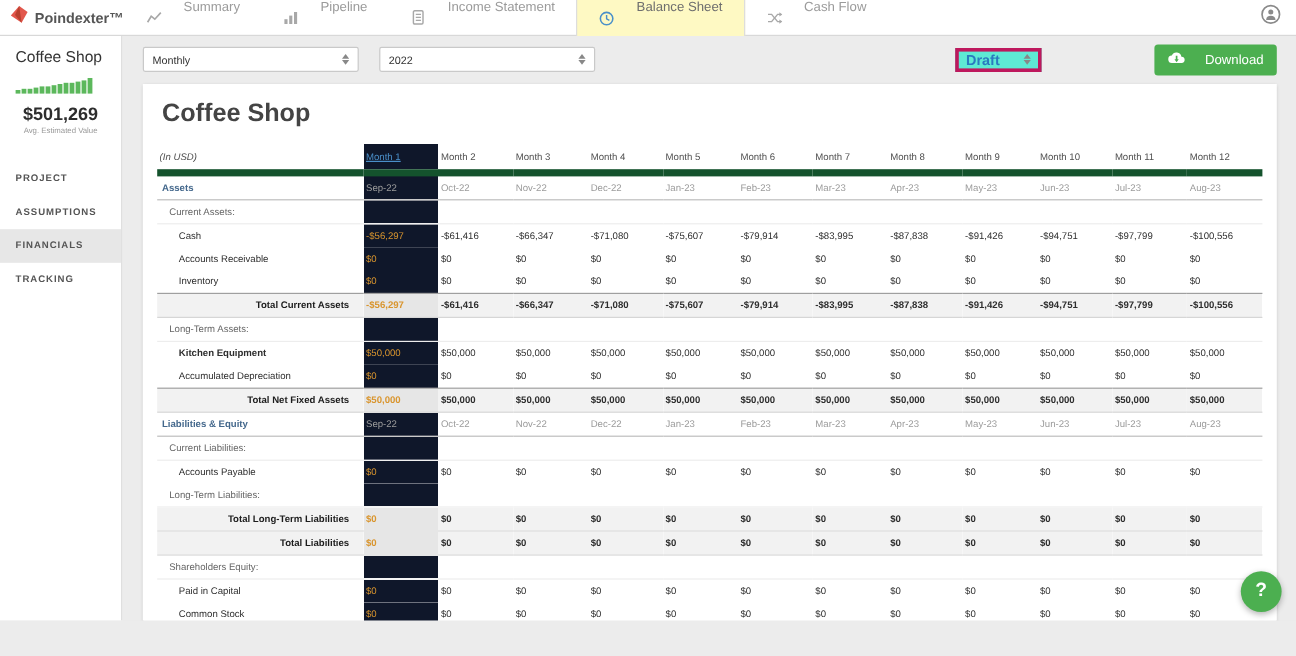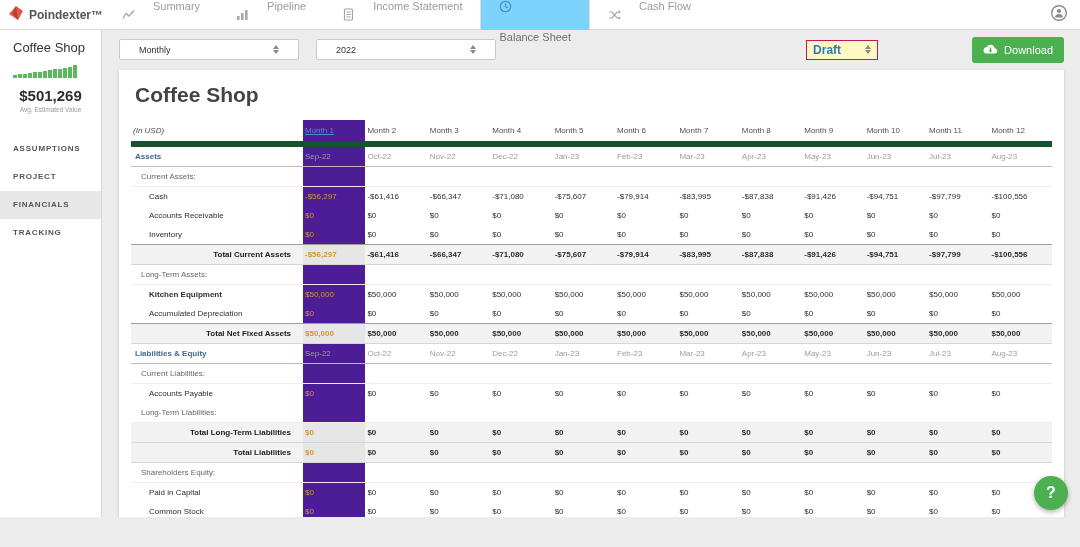--- a/index.html
+++ b/index.html
@@ -7,22 +7,22 @@
     font-family:"Liberation Sans", sans-serif; background:#ececec; }
 
   
   .topbar { height:30px; background:#fff; border-bottom:1px solid #d8d8d8;
     display:flex; align-items:stretch; position:relative; z-index:5; }
   .brand { display:flex; align-items:center; gap:5px; padding:0 8px; width:104px; cursor:pointer; }
   .brand-text { font-size:12px; font-weight:bold; color:#555; white-space:nowrap; }
   .tab { display:flex; gap:18px; padding:0 18px; font-size:11px;
     color:#9b9b9b; cursor:pointer; }
   .ticon { color:#a8a8a8; display:flex; align-items:center; }
-  .tab.active { background:#7dd3fc; border-left:1px solid #ddd; border-right:1px solid #ddd;
-    color:#6e6e6e; margin-bottom:-1px;flex-direction:column; }
+  .tab.active { background:#fef9c3; border-left:1px solid #ddd; border-right:1px solid #ddd;
+    color:#6e6e6e; margin-bottom:-1px; }
   .tab.active .ticon { color:#4a90c9; }
   .topbar-right { margin-left:auto; display:flex; align-items:center; padding-right:12px; cursor:pointer; }
 
   
   .app-body { display:flex; height:487px; }
   .sidebar { width:102px; background:#fff; border-right:1px solid #d8d8d8; flex:none; }
   .main { flex:1; background:#ececec; overflow:hidden; position:relative; }
 
   
   .sb-project { font-size:13px; color:#333; padding:10px 0 8px 13px; }
@@ -32,33 +32,33 @@
   .sb-caption { text-align:center; font-size:6.5px; color:#999; margin-top:2px; }
   .side-menu { margin-top:22px; }
   .side-item { height:28px; line-height:28px; padding-left:13px; font-size:8px;
     font-weight:bold; letter-spacing:0.8px; color:#555; cursor:pointer; }
   .side-item.active { background:#e7e7e7; }
 
   
   .controls { display:flex; align-items:center; padding:6px 16px 5px 17px; height:38px; }
   .select-box { width:180px; height:21px; background:#fff; border:1px solid #c9c9c9;
     border-radius:2px; display:flex; align-items:center; justify-content:space-between;
-    padding:0 19px; font-size:9px; color:#333; cursor:pointer; margin-right:17px; }
+    padding:0 7px; font-size:9px; color:#333; cursor:pointer; margin-right:17px; }
   .caret { display:flex; flex-direction:column; gap:1px; }
   .caret .up { width:0; height:0; border-left:3px solid transparent; border-right:3px solid transparent;
     border-bottom:4px solid #888; }
   .caret .down { width:0; height:0; border-left:3px solid transparent; border-right:3px solid transparent;
     border-top:4px solid #888; }
   .controls-right { margin-left:auto; display:flex; align-items:center; }
-  .draft-box { width:72px; height:20px; background:#fef9c3; border:1px solid #be185d;
+  .draft-box { width:72px; height:20px; background:#5eead4; border:3px solid #be185d;
     display:flex; align-items:center; justify-content:space-between; padding:0 6px;
     cursor:pointer; margin-right:94px; }
   .draft-box .draft-label { color:#2a7bc0; font-weight:bold; font-size:12px; }
   .download-btn { height:26px; background:#4caf50; color:#fff; border:none; border-radius:3px;
-    font-size:11px; display:flex; align-items:center; gap:6px; padding:0 11px; cursor:pointer;
+    font-size:11px; display:flex; align-items:center; gap:16px; padding:0 11px; cursor:pointer;
     font-family:"Liberation Sans", sans-serif; }
 
   
   .card { background:#fff; margin:2px 16px 0 17px; box-shadow:0 1px 3px rgba(0,0,0,0.18);
     padding:9px 12px 20px 12px; min-height:620px; }
   .report-title { font-size:21px; font-weight:600; color:#444; margin:4px 0 13px 4px; }
 
   .bs-table { width:100%; border-collapse:collapse; table-layout:fixed; font-size:8px; color:#2e2e2e; }
   .bs-table td { padding:5px 3px 5px 2px; white-space:nowrap; overflow:hidden; }
   .bs-table col.lbl-col { width:172px; }
@@ -67,21 +67,21 @@
   .month-link { color:#4a8fc9 !important; text-decoration:underline; cursor:pointer; }
   .date { color:#9b9b9b; }
   .row-section td { border-bottom:1px solid #bdbdbd; }
   .section-lbl { color:#44688c; font-weight:bold; padding-left:4px !important; }
   .row-sub td { border-bottom:1px solid #ededed; }
   .sub-lbl { color:#666; padding-left:10px !important; }
   .item-lbl { padding-left:18px !important; }
   .item-lbl.b { font-weight:bold; }
   .row-total td { background:#f2f2f2; border-top:1px solid #9f9f9f; border-bottom:1px solid #d6d6d6; font-weight:bold; }
   .total-lbl { text-align:right; padding-right:12px !important; color:#1c1c1c; }
-  td.m1 { background:#4c1d95; }
+  td.m1 { background:#0f172a; }
   .row-total td.m1 { background:#e6e6e6; }
   td.link-val { color:#d9952e; cursor:pointer; }
 
   
   .help-btn { position:absolute; right:12px; bottom:7px; width:34px; height:34px; border-radius:50%;
     background:#4caf50; color:#fff; font-size:16px; font-weight:bold; display:flex; align-items:center;
     justify-content:center; box-shadow:0 2px 5px rgba(0,0,0,0.3); cursor:pointer; z-index:20; }
 </style>
 </head>
 <body>
@@ -173,22 +173,22 @@
         <div class="bar" style="height: 8px;"></div>
         <div class="bar" style="height: 9px;"></div>
         <div class="bar" style="height: 9px;"></div>
         <div class="bar" style="height: 10px;"></div>
         <div class="bar" style="height: 11px;"></div>
         <div class="bar" style="height: 13px;"></div>
       </div>
     <div class="sb-value">$501,269</div>
     <div class="sb-caption">Avg. Estimated Value</div>
     <div class="side-menu">
+      <div class="side-item">PROJECT</div>
       <div class="side-item">ASSUMPTIONS</div>
-      <div class="side-item">PROJECT</div>
       <div class="side-item active">FINANCIALS</div>
       <div class="side-item">TRACKING</div>
     </div>
   </div>
 
   <div class="main">
 
     <div class="controls">
       <div class="select-box">
         <span>Monthly</span>

